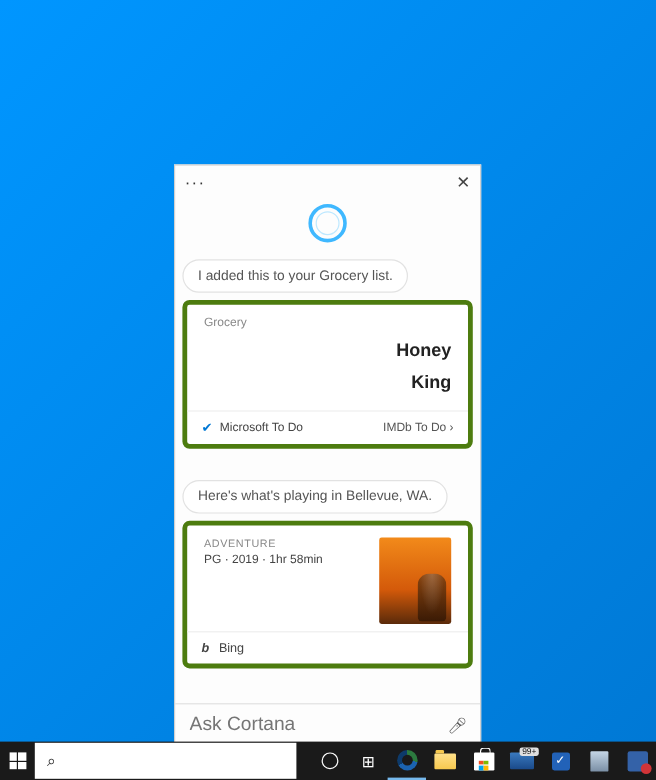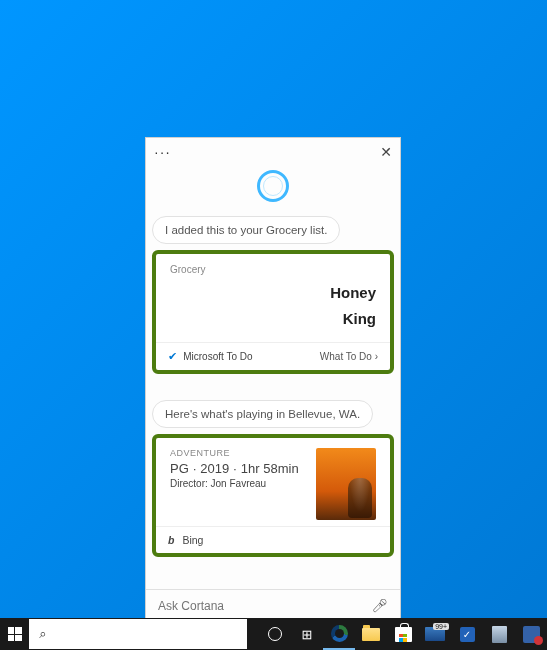--- a/index.html
+++ b/index.html
@@ -77,21 +77,21 @@
     display:flex; justify-content:space-between; align-items:center;
     padding: 7px 12px; font-size:10px; color:#444;
   }
   .todo-left { display:flex; align-items:center; gap:6px; }
   .check { color:#0078d4; font-size:11px; }
   .open-todo { color:#555; }
   .movie-card { display:flex; }
   .movie-info { flex:1; }
   .movie-cat { color:#888; font-size:9px; letter-spacing:0.5px; }
   .movie-title { font-weight:700; font-size:14px; color:#111; margin-top:2px; }
-  .movie-meta { font-size:13px; color:#444; margin-top:3px; }
+  .movie-meta { font-size:10px; color:#444; margin-top:3px; }
   .movie-dir { font-size:10px; color:#444; margin-top:2px; }
   .ratings { display:flex; align-items:center; gap:5px; margin-top:6px; font-size:10.5px; }
   .imdb { background:#f5c518; color:#000; font-weight:700; font-size:8px; padding:2px 3px; border-radius:2px; }
   .rt { color:#1fa24a; font-size:14px; }
   .poster {
     width:60px; height:72px;
     background: linear-gradient(180deg,#f28a1a 0%, #d45a0a 60%, #5a2a0a 100%);
     border-radius:2px;
     position:relative;
   }
@@ -103,21 +103,21 @@
     border-radius:10px 10px 4px 4px;
   }
   .bing-row { display:flex; align-items:center; gap:8px; color:#444; font-size:10.5px; padding:7px 12px; border-top:1px solid #eee;}
   .bing-b { font-weight:600; font-style:italic; }
   .input-row {
     border-top:1px solid #e0e0e0;
     display:flex; align-items:center;
     padding: 8px 12px; gap:8px;
   }
   .ask-input {
-    flex:1; border:none; outline:none; font-size:12px; color:#666;
+    flex:1; border:none; outline:none; font-size:16px; color:#666;
     font-family: inherit;
     background:transparent;
   }
   .mic { color:#555; font-size:13px; }
 
   
   .taskbar {
     position:absolute; left:0; bottom:0; right:0; height:32px;
     background: #1a1a1a;
     display:flex; align-items:center;
@@ -183,33 +183,32 @@
       <div class="card-inner">
         <div class="card-label">Grocery</div>
         <div class="grocery-item">Honey</div>
         <div class="grocery-item">King</div>
       </div>
       <div class="card-footer">
         <div class="todo-left">
           <span class="check">✔</span>
           <span>Microsoft To Do</span>
         </div>
-        <div class="open-todo">What To Do ›</div>
+        <div class="open-todo">IMDb To Do ›</div>
       </div>
     </div>
 
 
     <div class="bubble-assistant">Here's what's playing in Bellevue, WA.</div>
 
     <div class="card">
       <div class="card-inner movie-card">
         <div class="movie-info">
           <div class="movie-cat">ADVENTURE</div>
           <div class="movie-meta">PG · 2019 · 1hr 58min</div>
-          <div class="movie-dir">Director: Jon Favreau</div>
         </div>
         <div class="poster"></div>
       </div>
       <div class="bing-row">
         <span class="bing-b">b</span>
         <span>Bing</span>
       </div>
     </div>
   </div>
   <div class="input-row">

